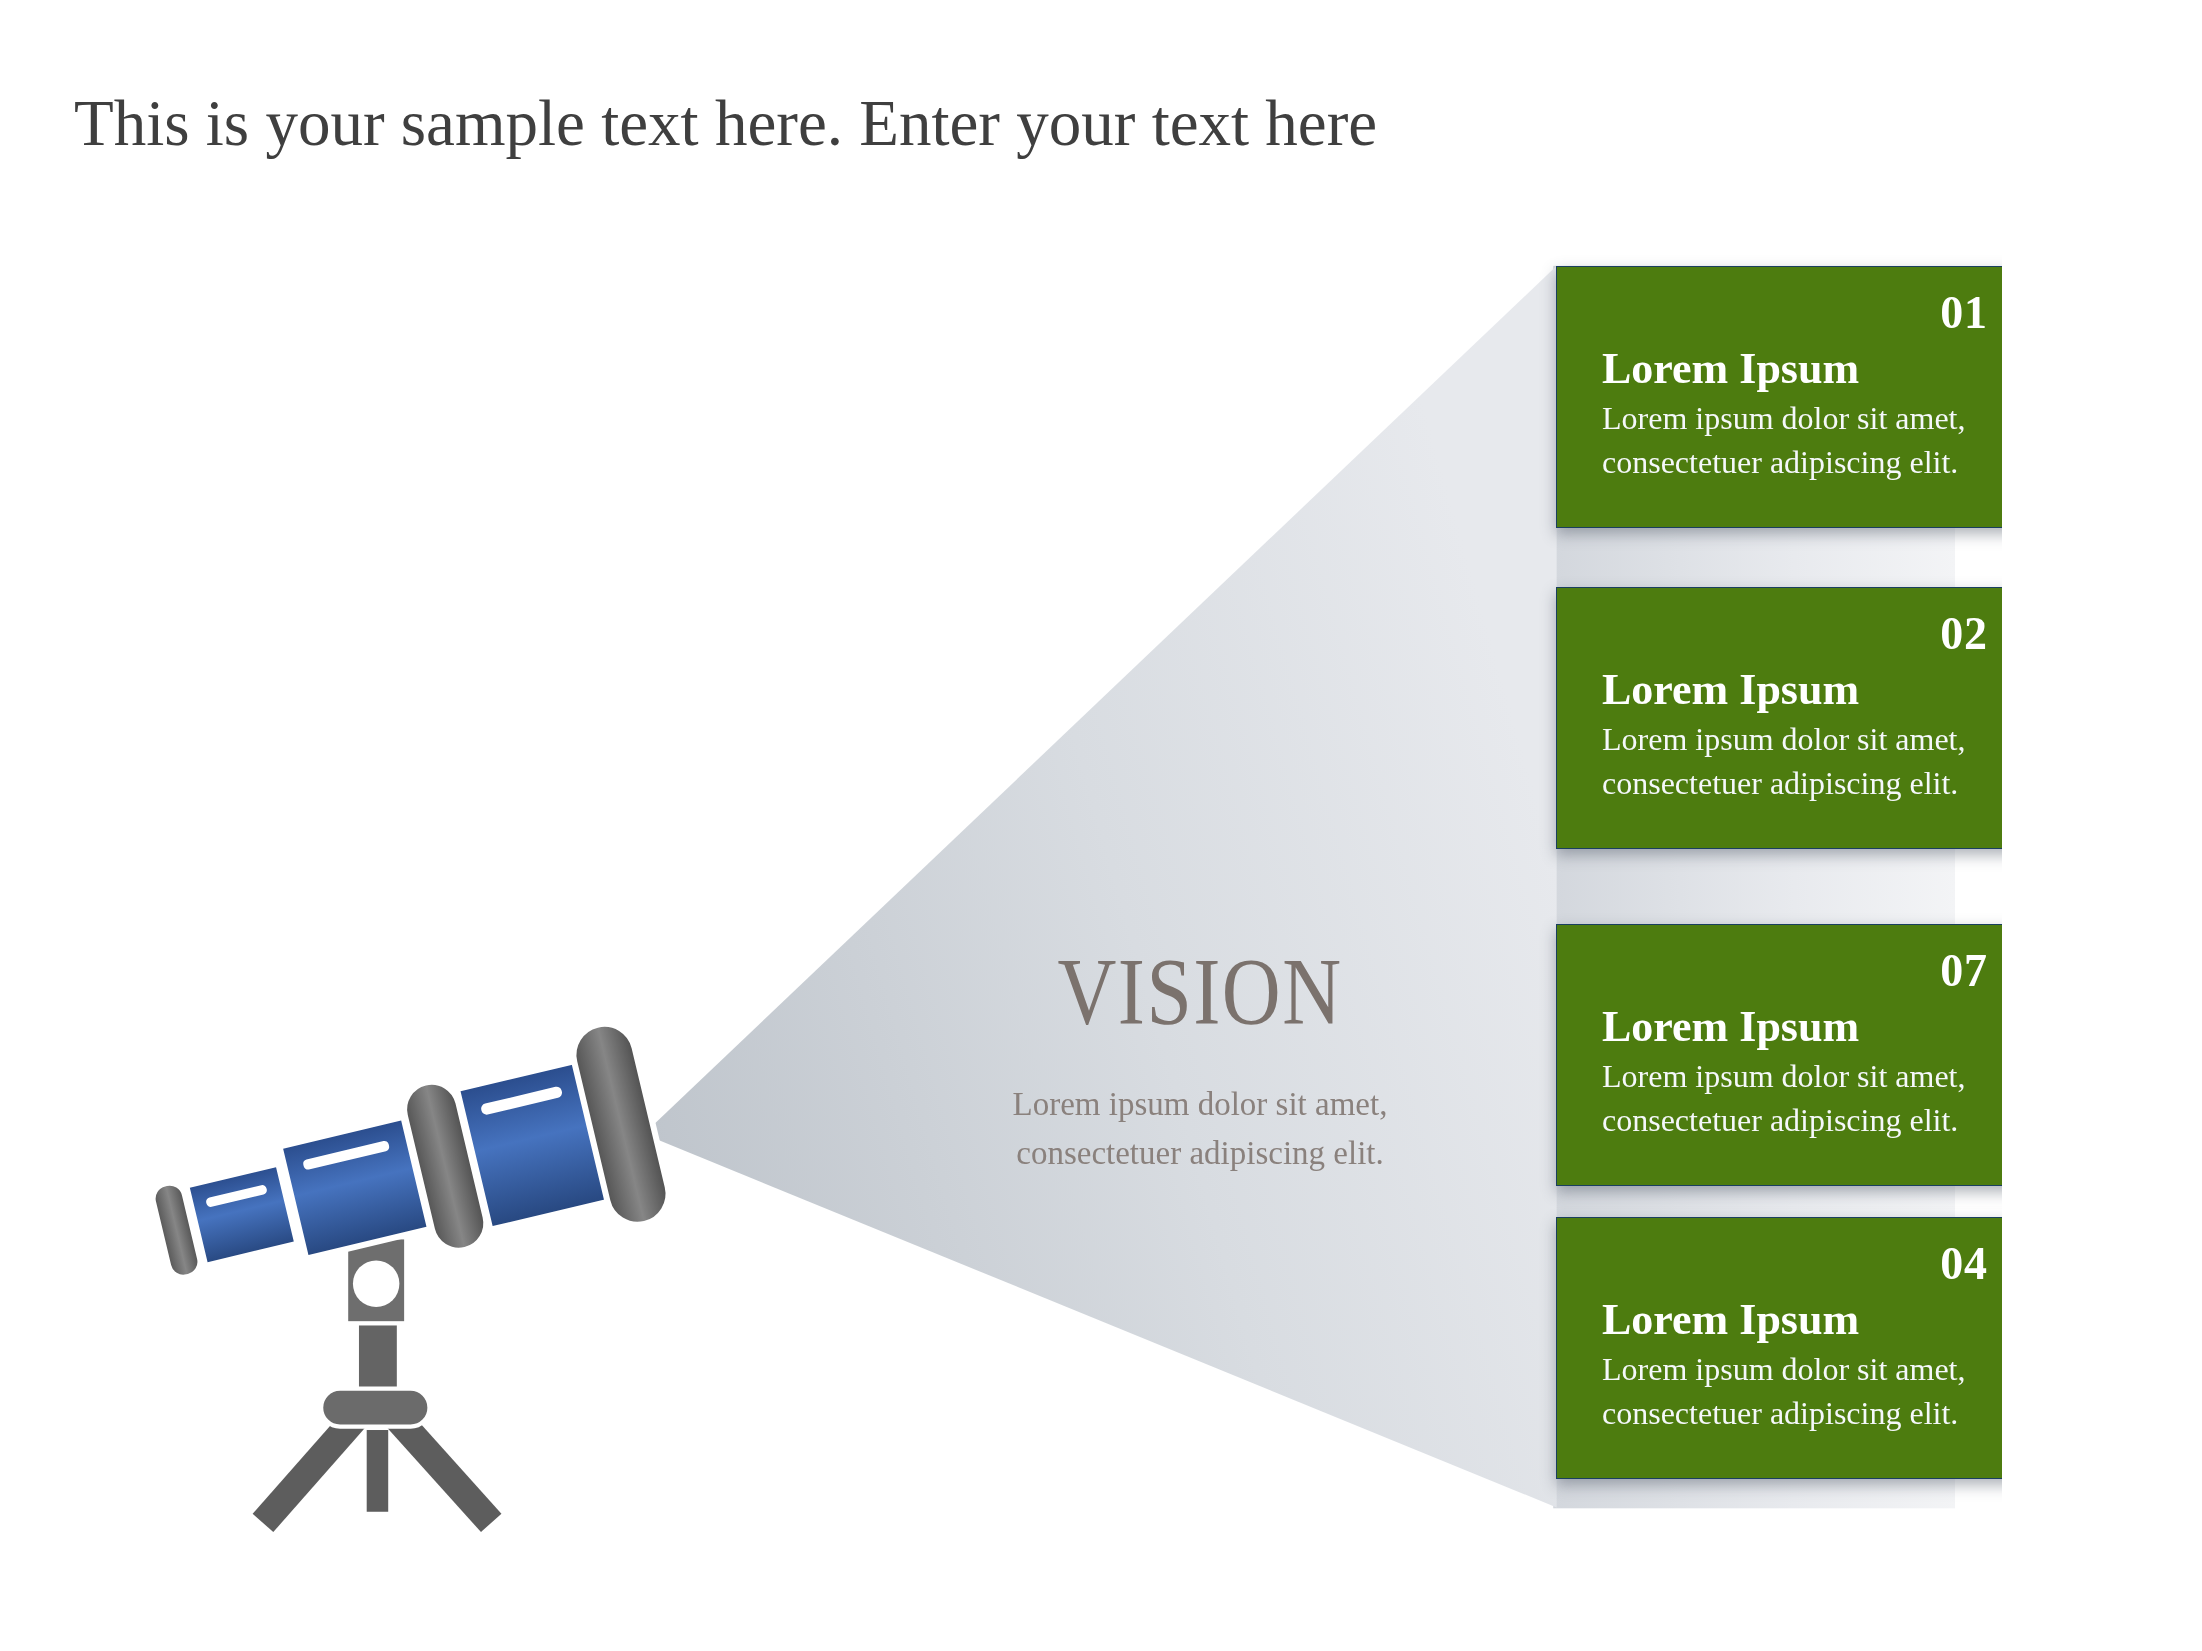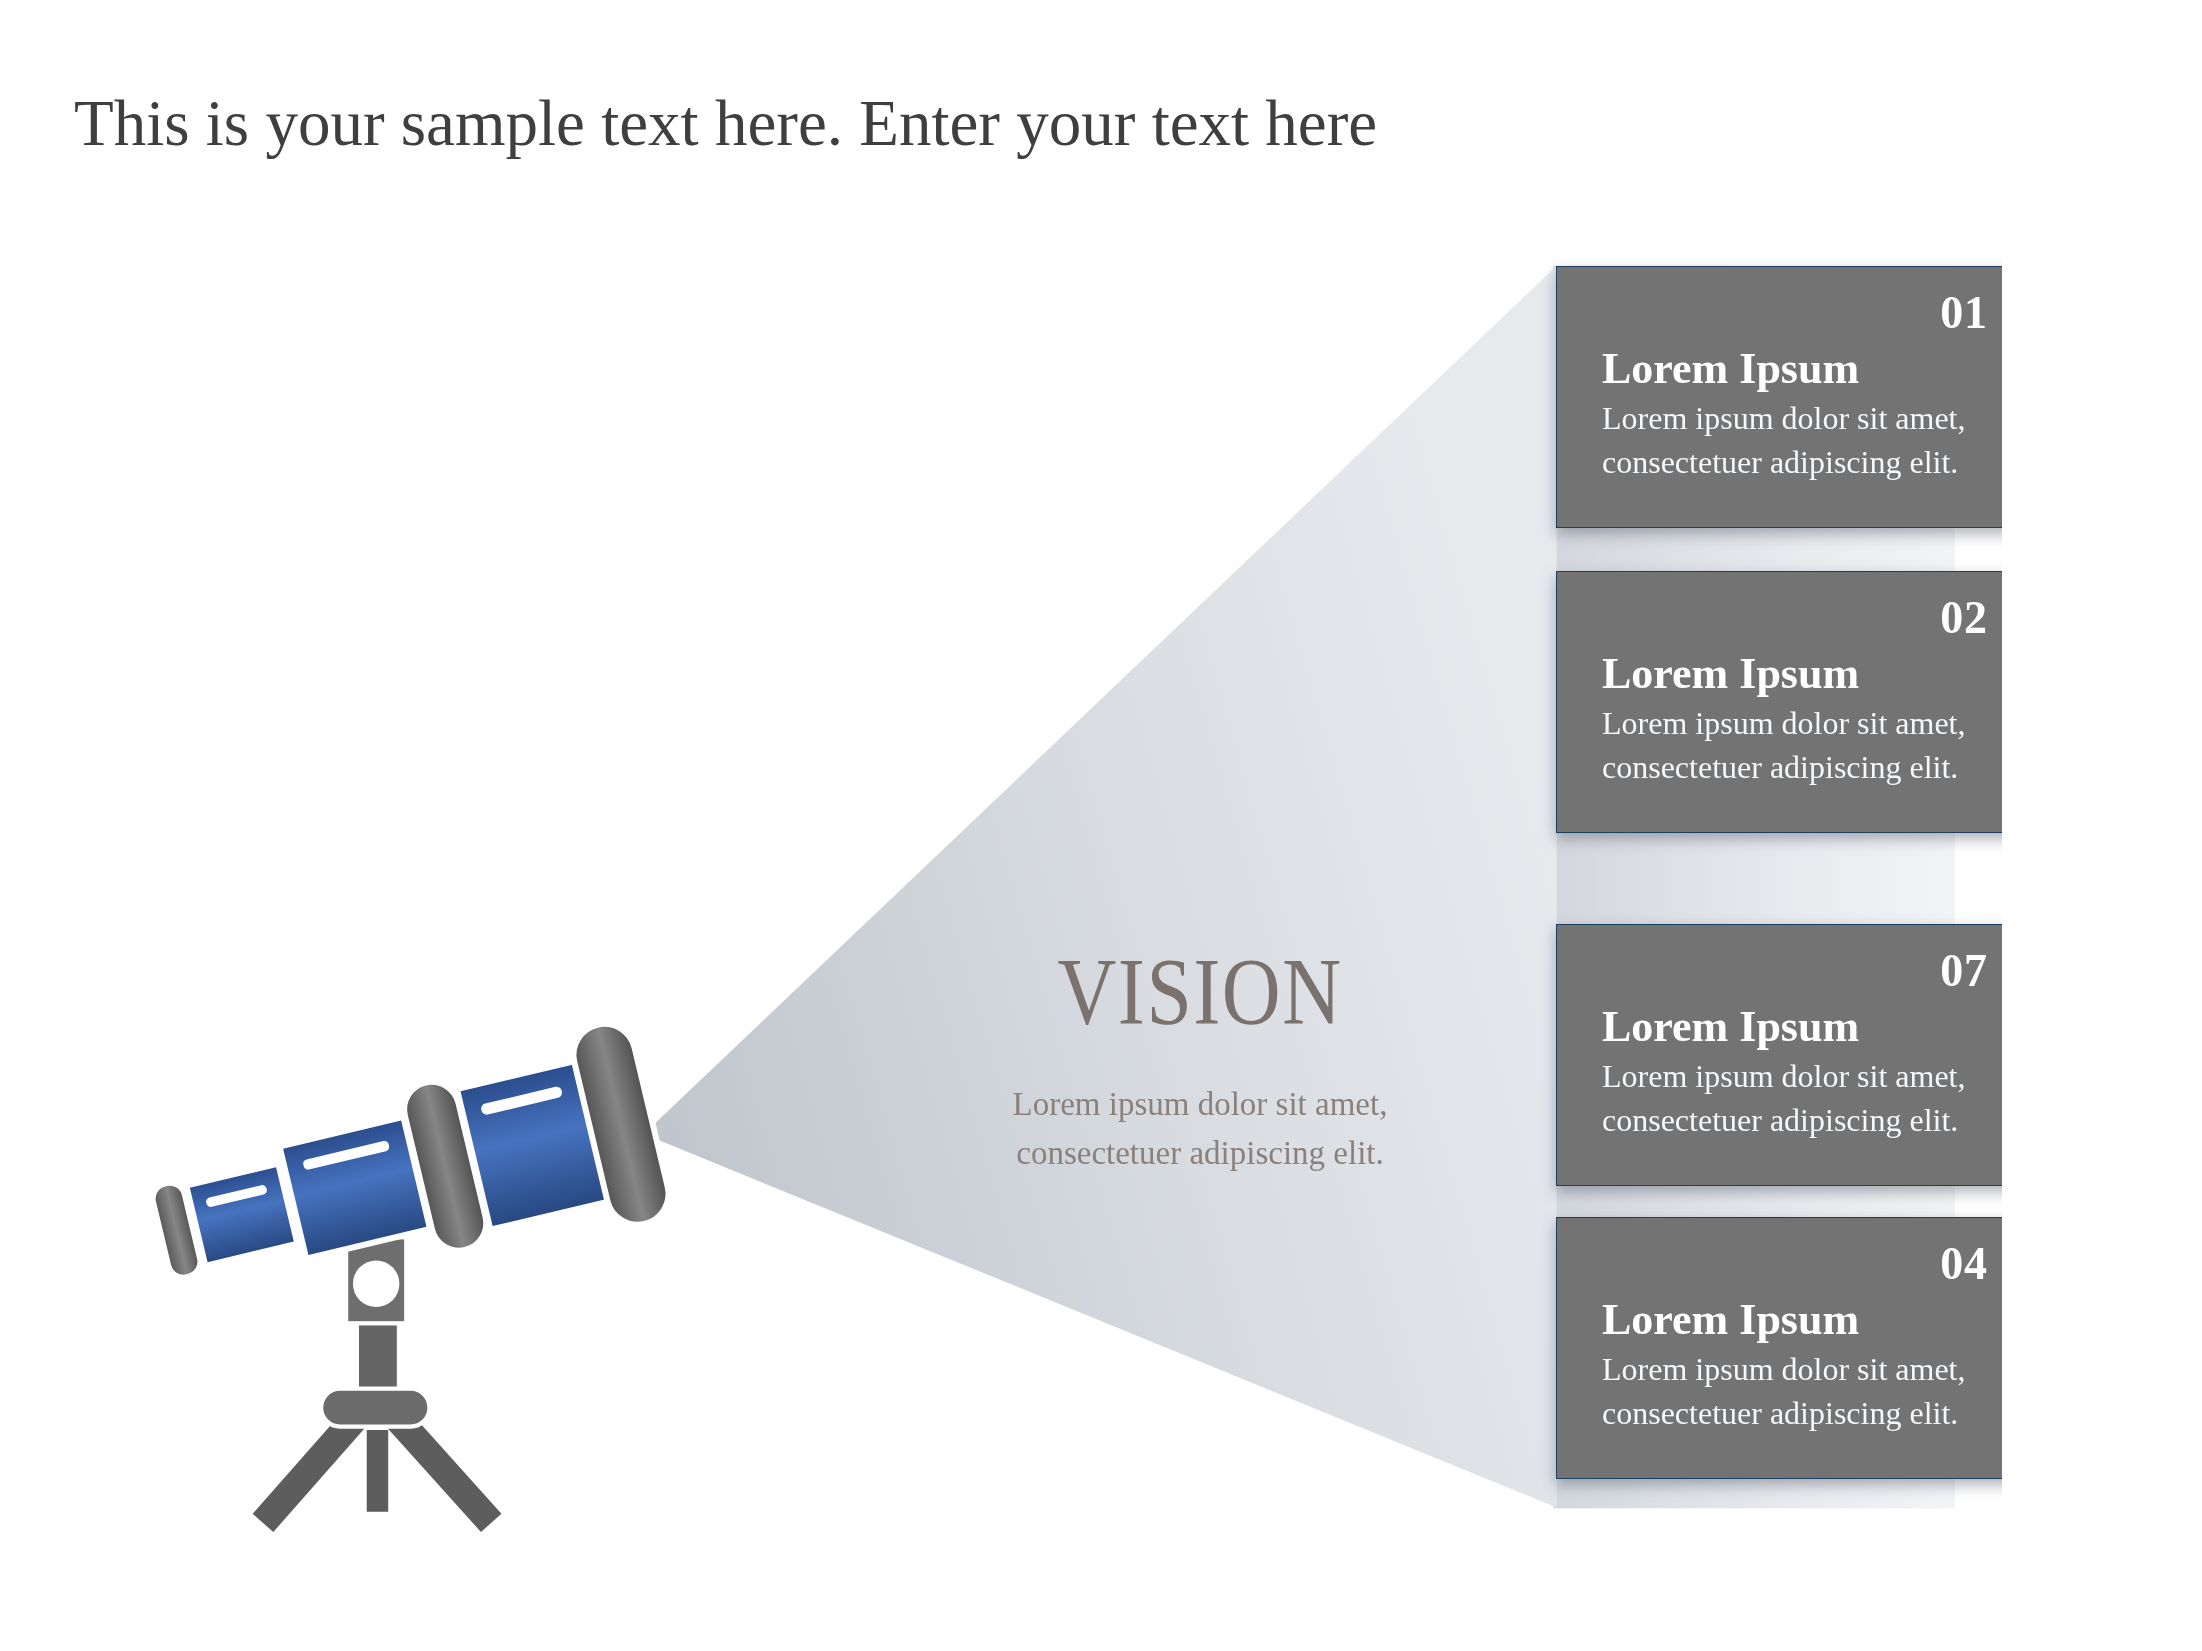--- a/index.html
+++ b/index.html
@@ -55,29 +55,29 @@
     line-height: 49px;
     color: #8a817d;
   }
 
   
   .step-card {
     position: absolute;
     left: 1556px;
     width: 502px;
     height: 262px;
-    background: #737373;
+    background: #4d7c0f;
     border: 0.9px solid #1a3f5f;
     box-shadow: 0 6px 13.8px rgba(75, 85, 100, 0.45);
     color: #ffffff;
     z-index: 2;
     box-sizing: border-box;
   }
   .step-card.pos-0 { top: 266px; }
-  .step-card.pos-1 { top: 571px; }
+  .step-card.pos-1 { top: 587px; }
   .step-card.pos-2 { top: 924px; }
   .step-card.pos-3 { top: 1217px; }
 
   .step-number {
     position: absolute;
     top: 19px;
     right: 69px;
     font-size: 46px;
     font-weight: 700;
     letter-spacing: 0.9px;

